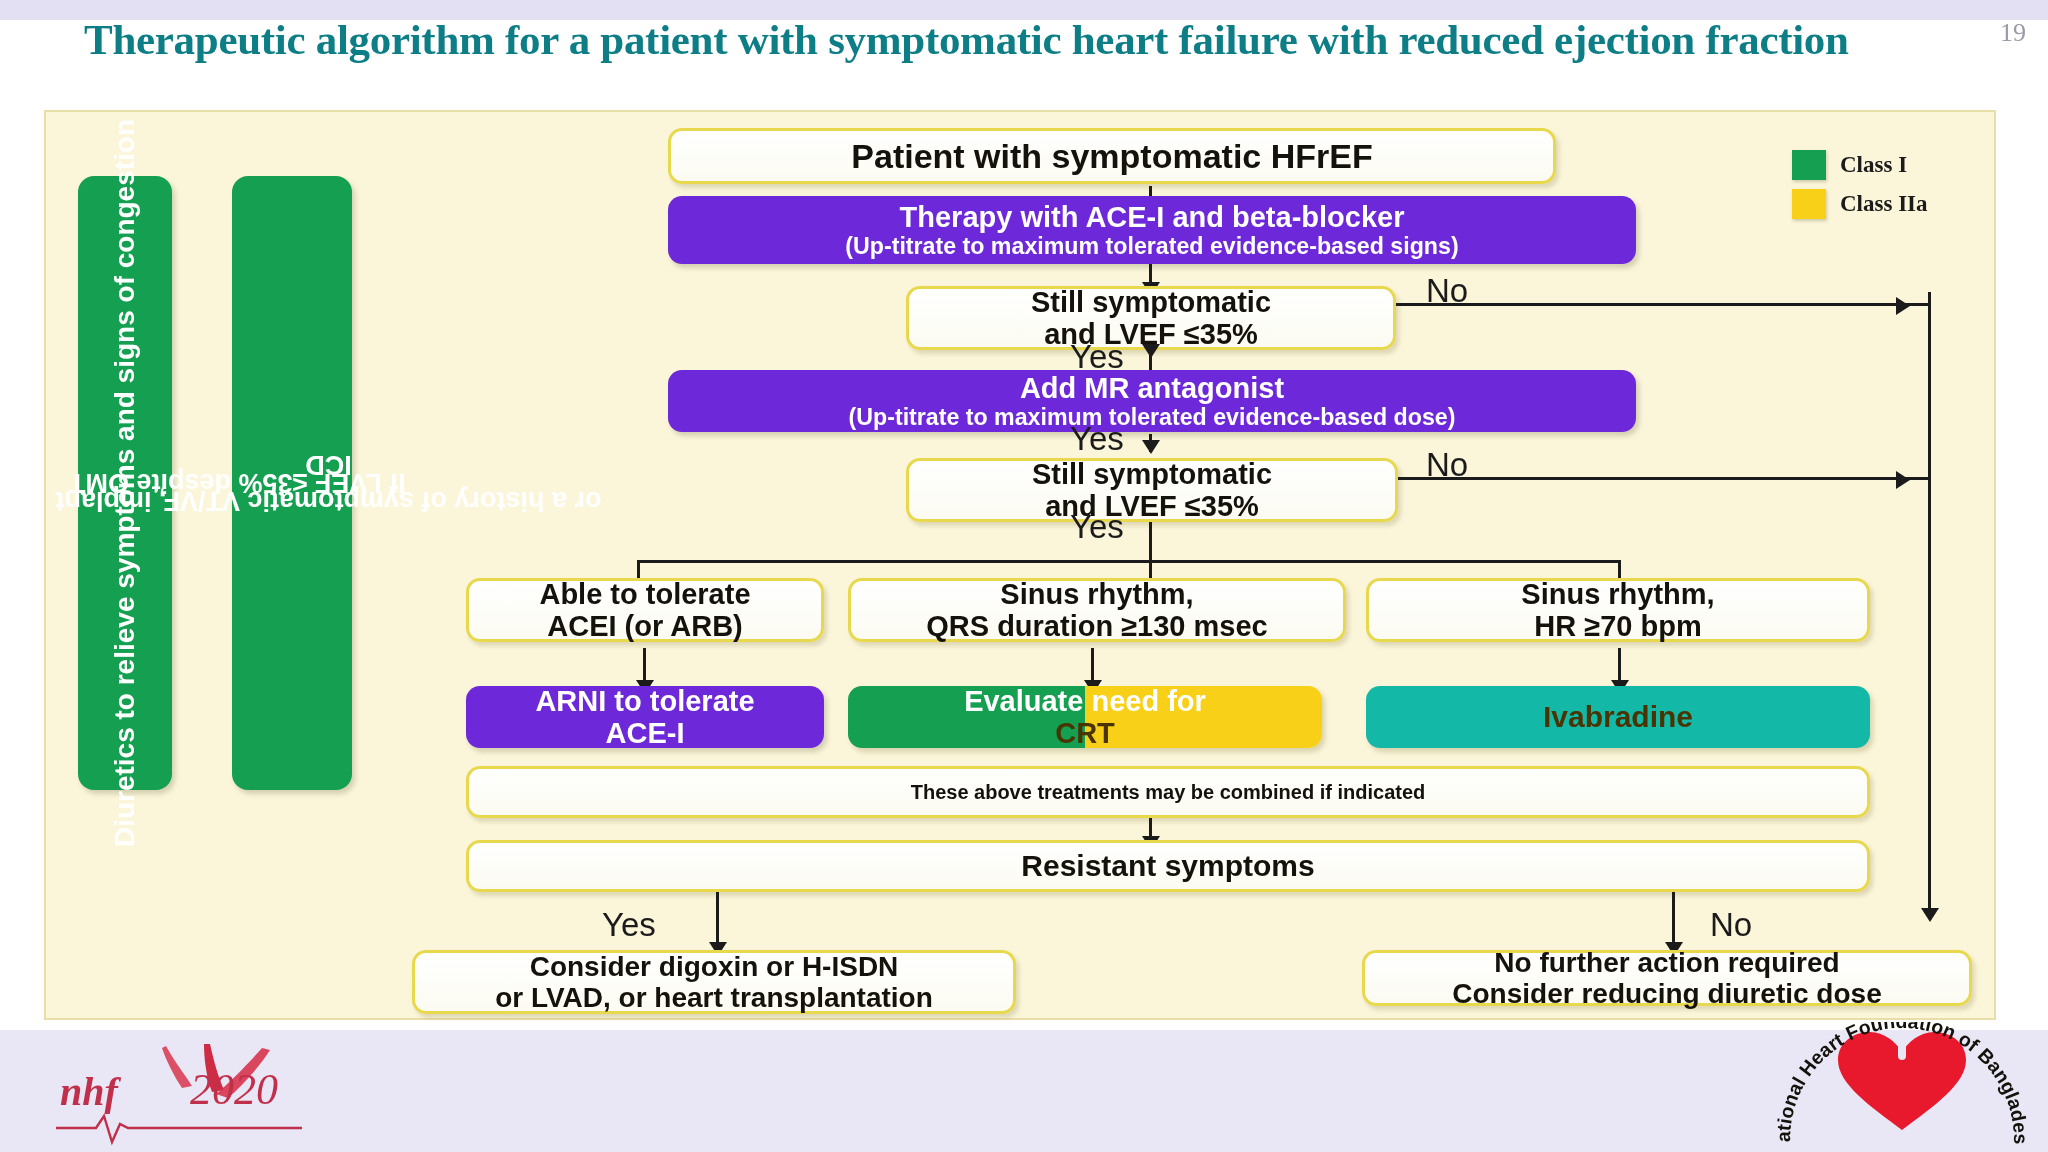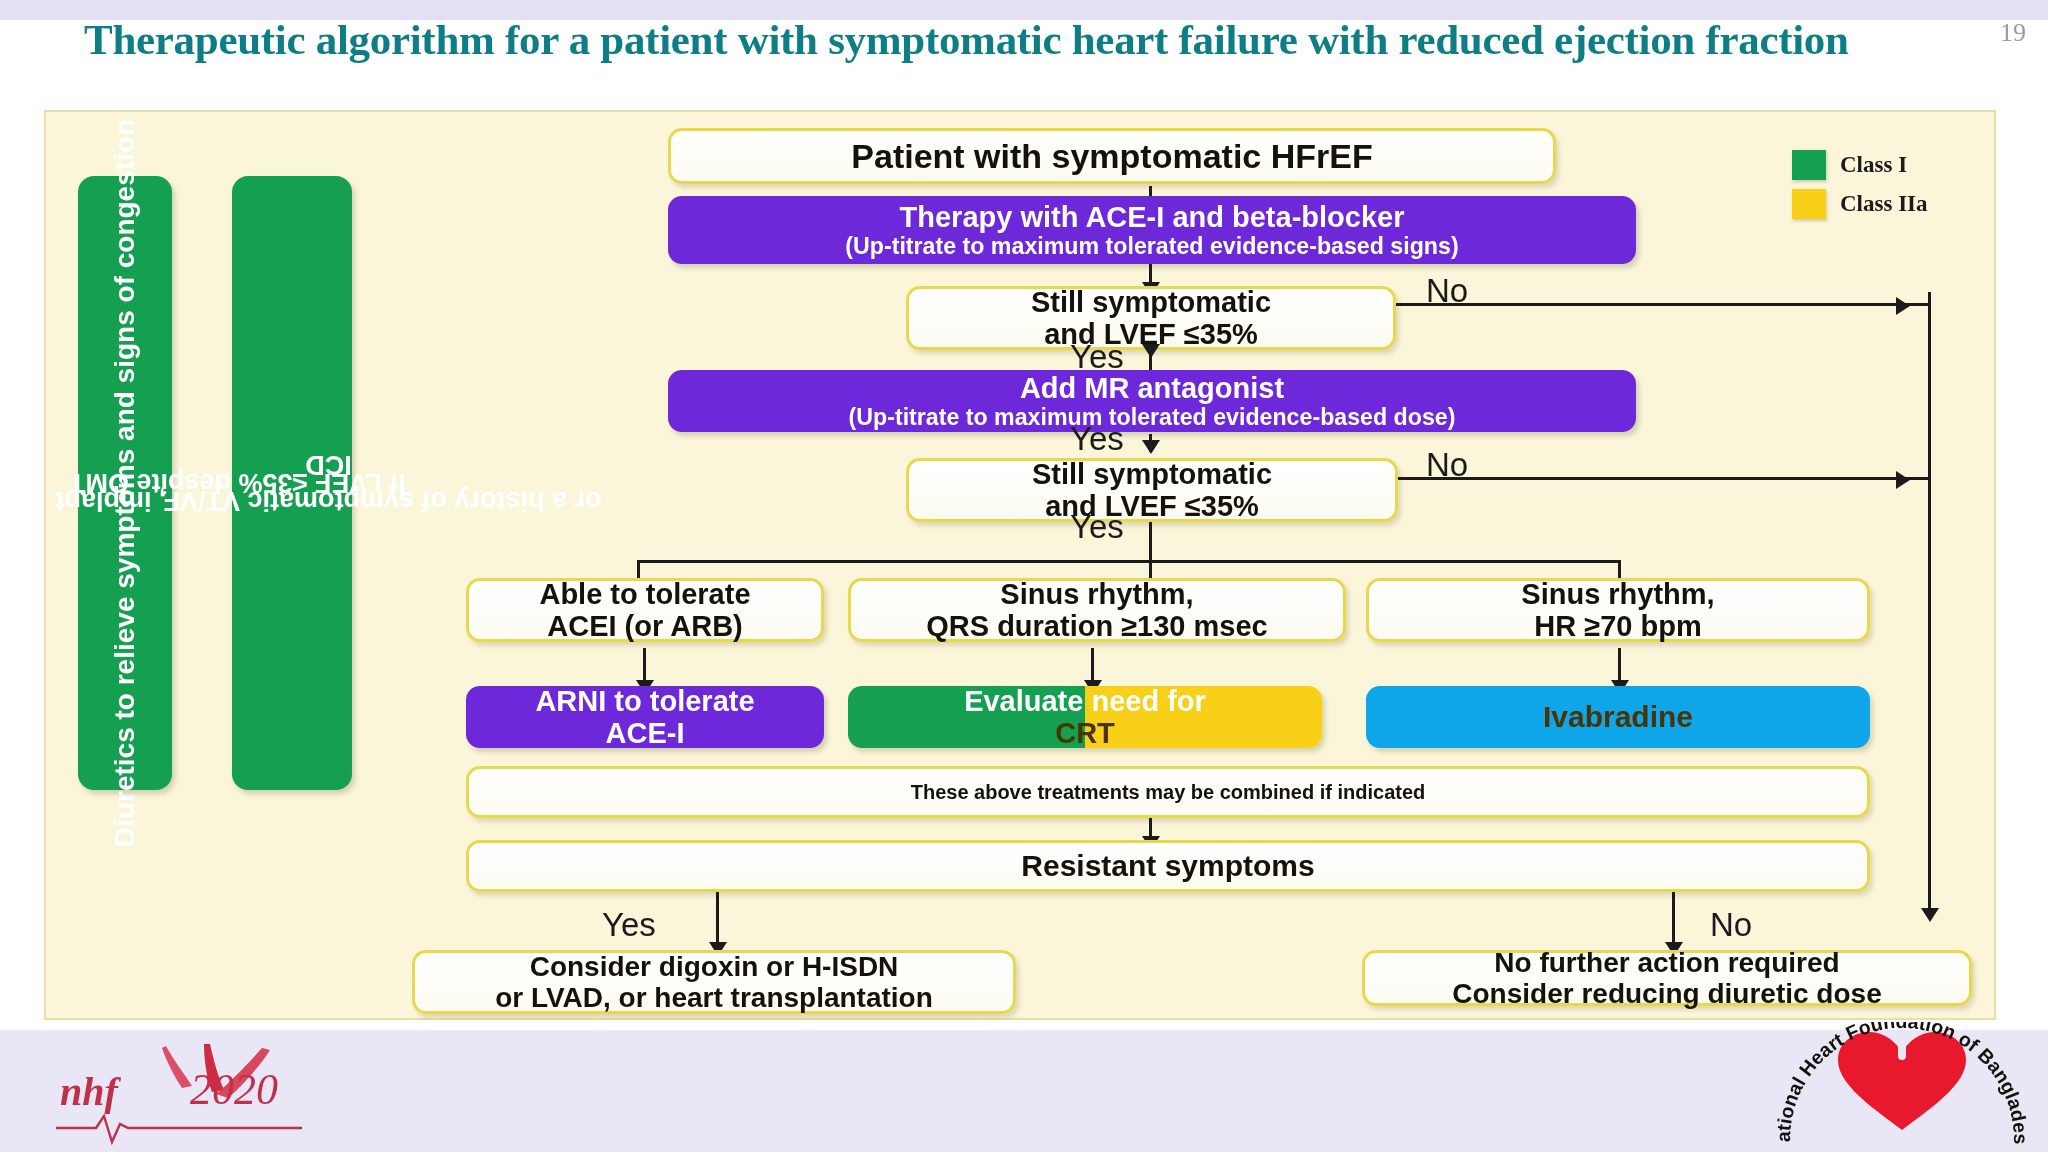--- a/index.html
+++ b/index.html
@@ -49,21 +49,21 @@
     color:#15120C;
     box-shadow:3px 4px 4px rgba(150,140,90,.28);
   }
   .green{
     background:#6d28d9;
     color:#FFFFFF;
     border:none;
     box-shadow:3px 4px 5px rgba(120,120,80,.30);
   }
   .gold{
-    background:#0ea5e9;
+    background:#14b8a6;
     color:#4A3403;
     border:none;
     box-shadow:3px 4px 5px rgba(140,130,70,.30);
   }
   .split{
     background:linear-gradient(to right,#14A050 0%,#14A050 50%,#F7D017 50%,#F7D017 100%);
     border:none;color:#FFFFFF;
     box-shadow:3px 4px 5px rgba(140,130,70,.30);
   }
   .split .l2{color:#4A3403;}

